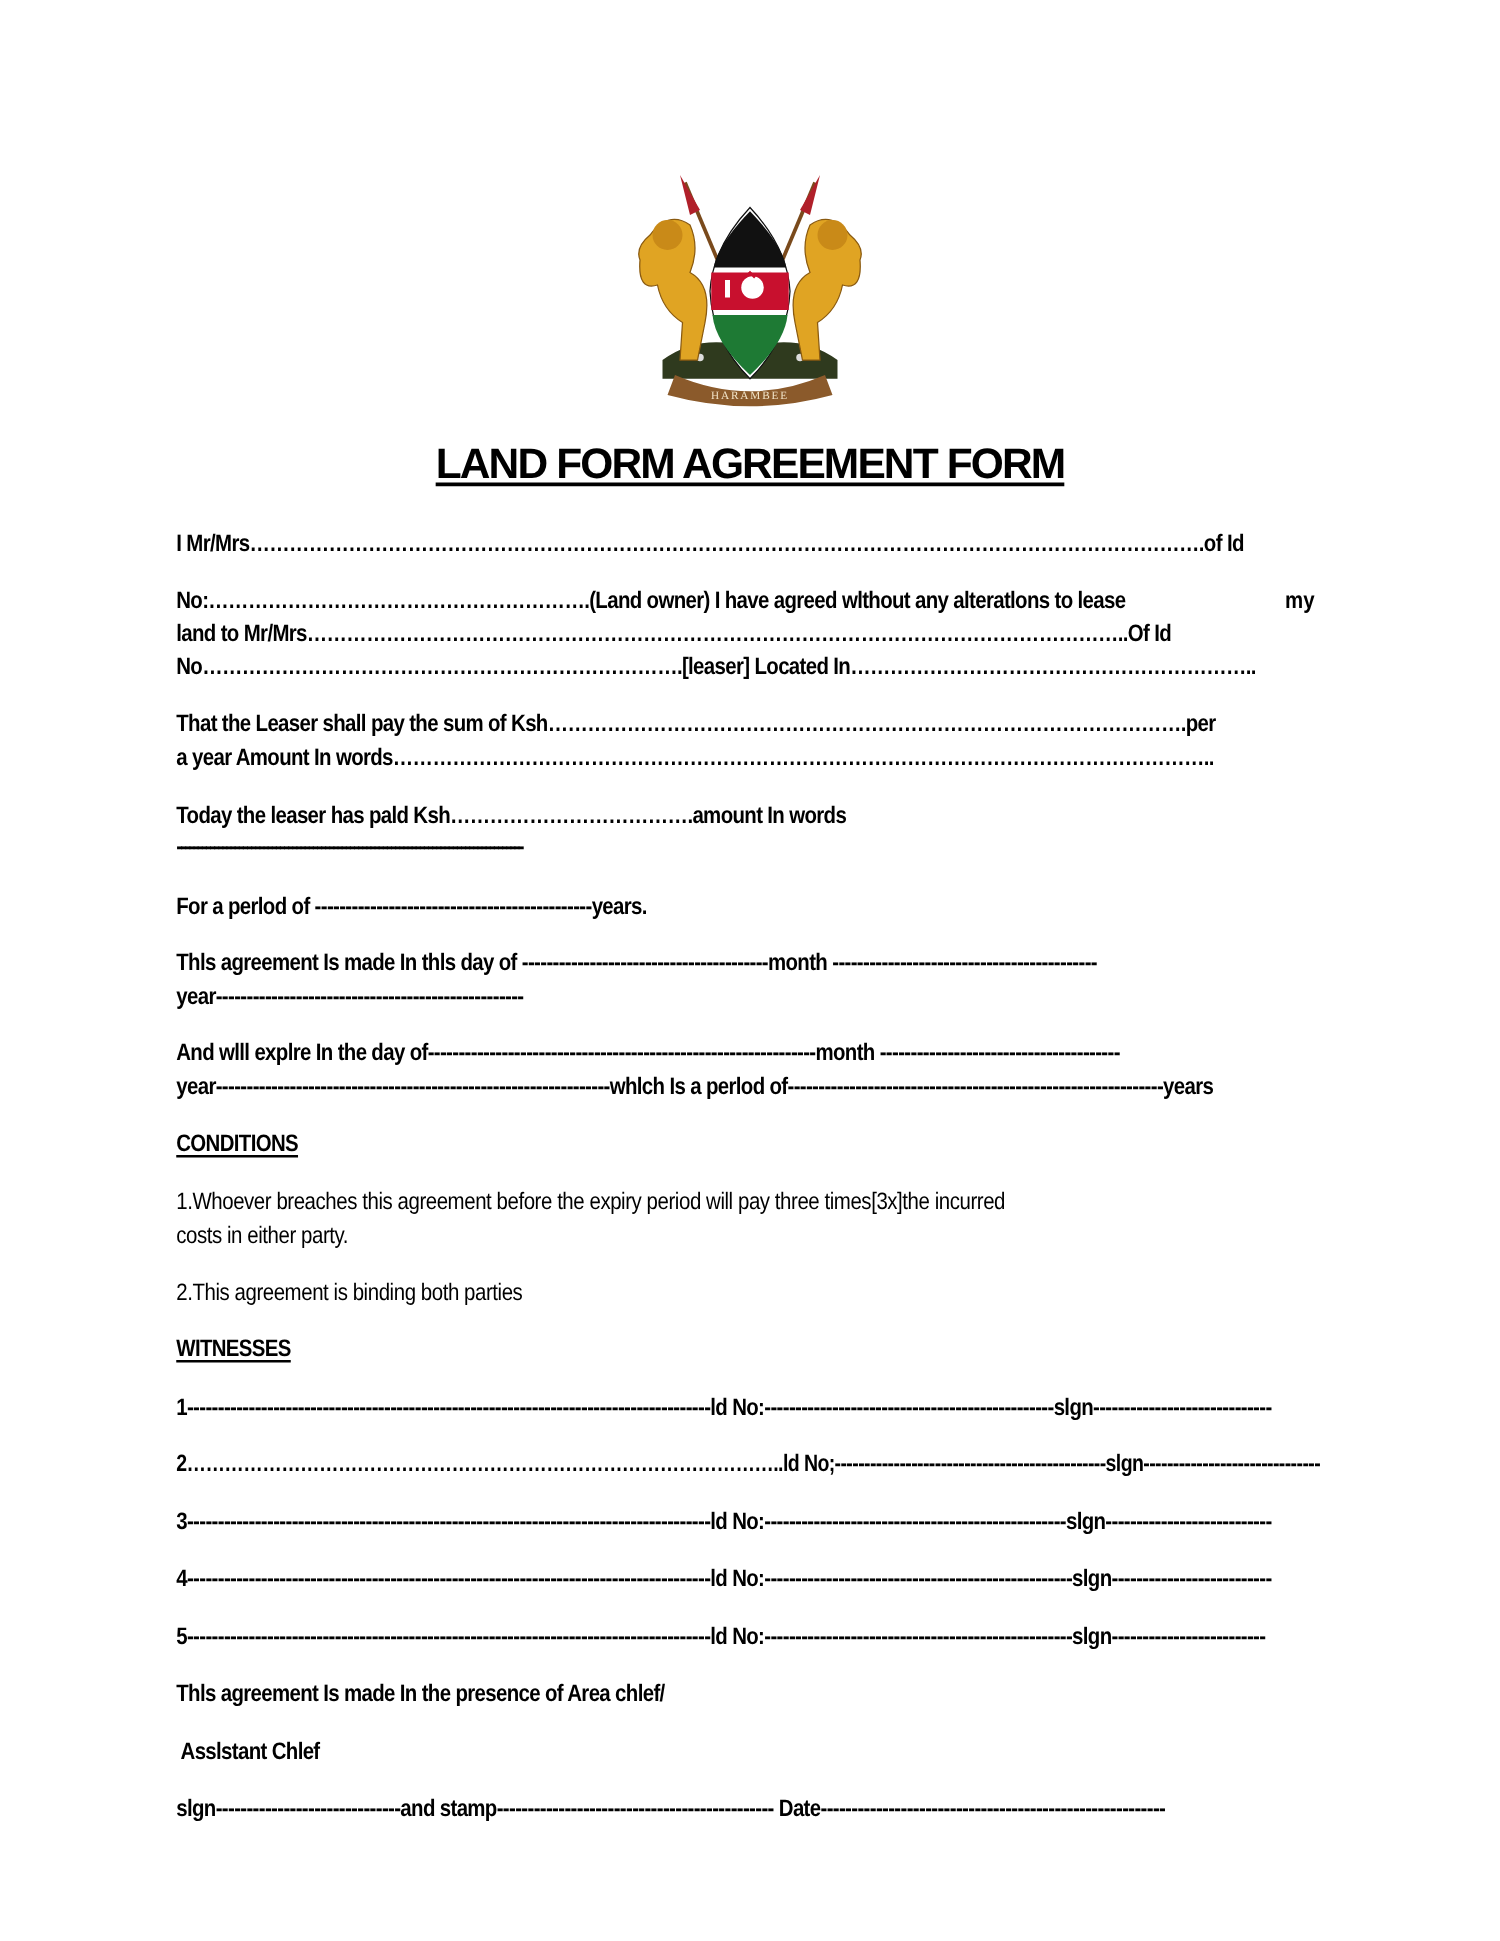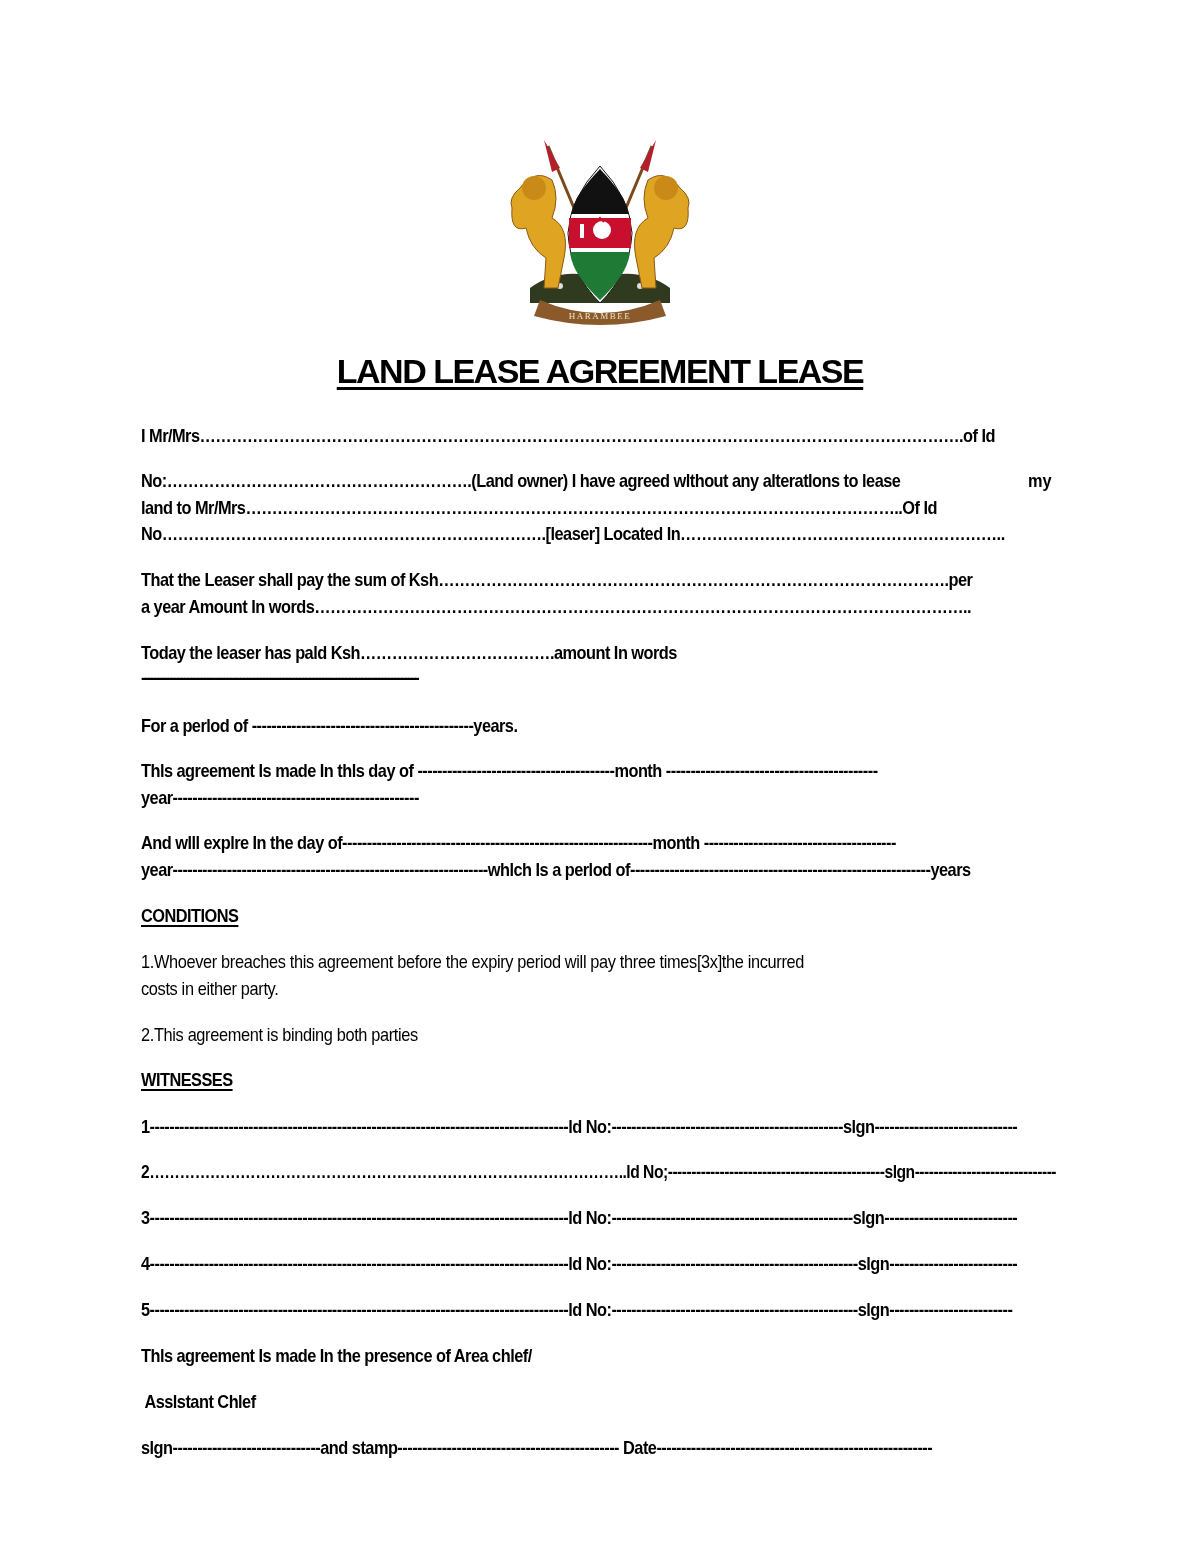--- a/index.html
+++ b/index.html
@@ -45,21 +45,21 @@
 
     <path d="M20 50 Q35 30 52 42 Q60 60 52 80 Q70 90 64 120 L58 150 L44 150 L46 120 Q30 110 26 90 Q10 95 12 70 Q8 60 20 50 Z" fill="#e0a423" stroke="#8a5a10" stroke-width="1"></path>
     <circle cx="34" cy="50" r="12" fill="#c98a18"></circle>
     <path d="M180 50 Q165 30 148 42 Q140 60 148 80 Q130 90 136 120 L142 150 L156 150 L154 120 Q170 110 174 90 Q190 95 188 70 Q192 60 180 50 Z" fill="#e0a423" stroke="#8a5a10" stroke-width="1"></path>
     <circle cx="166" cy="50" r="12" fill="#c98a18"></circle>
 
     <path d="M40 162 Q100 188 160 162 L166 178 Q100 196 34 178 Z" fill="#8b5a2b"></path>
     <text x="100" y="181" text-anchor="middle" font-family="Liberation Serif, serif" font-size="9" fill="#f1e3c8" letter-spacing="1.5">HARAMBEE</text>
   </svg>
 
-  <div class="title">LAND LEASE  AGREEMENT  LEASE</div>
+  <div class="title">LAND FORM  AGREEMENT  FORM</div>
 
   <div class="line cond" style="top:423px">I Mr/Mrs……………………………………………………………………………………………………………………………….of Id</div>
 
   <div class="line cond" style="top:468px">No:………………………………………………….(Land owner) I have agreed  wlthout  any alteratlons to lease</div>
   <div class="rightword" style="left:1028px; top:468px">my</div>
   <div class="line cond" style="top:495px">land  to Mr/Mrs……………………………………………………………………………………………………………..Of  Id</div>
   <div class="line cond" style="top:521px">No……………………………………………………………….[leaser]  Located  In……………………………………………………..</div>
 
   <div class="line cond" style="top:567px">That the Leaser  shall  pay  the sum of  Ksh…………………………………………………………………………………….per</div>
   <div class="line cond" style="top:594px">a  year  Amount In  words……………………………………………………………………………………………………………..</div>

